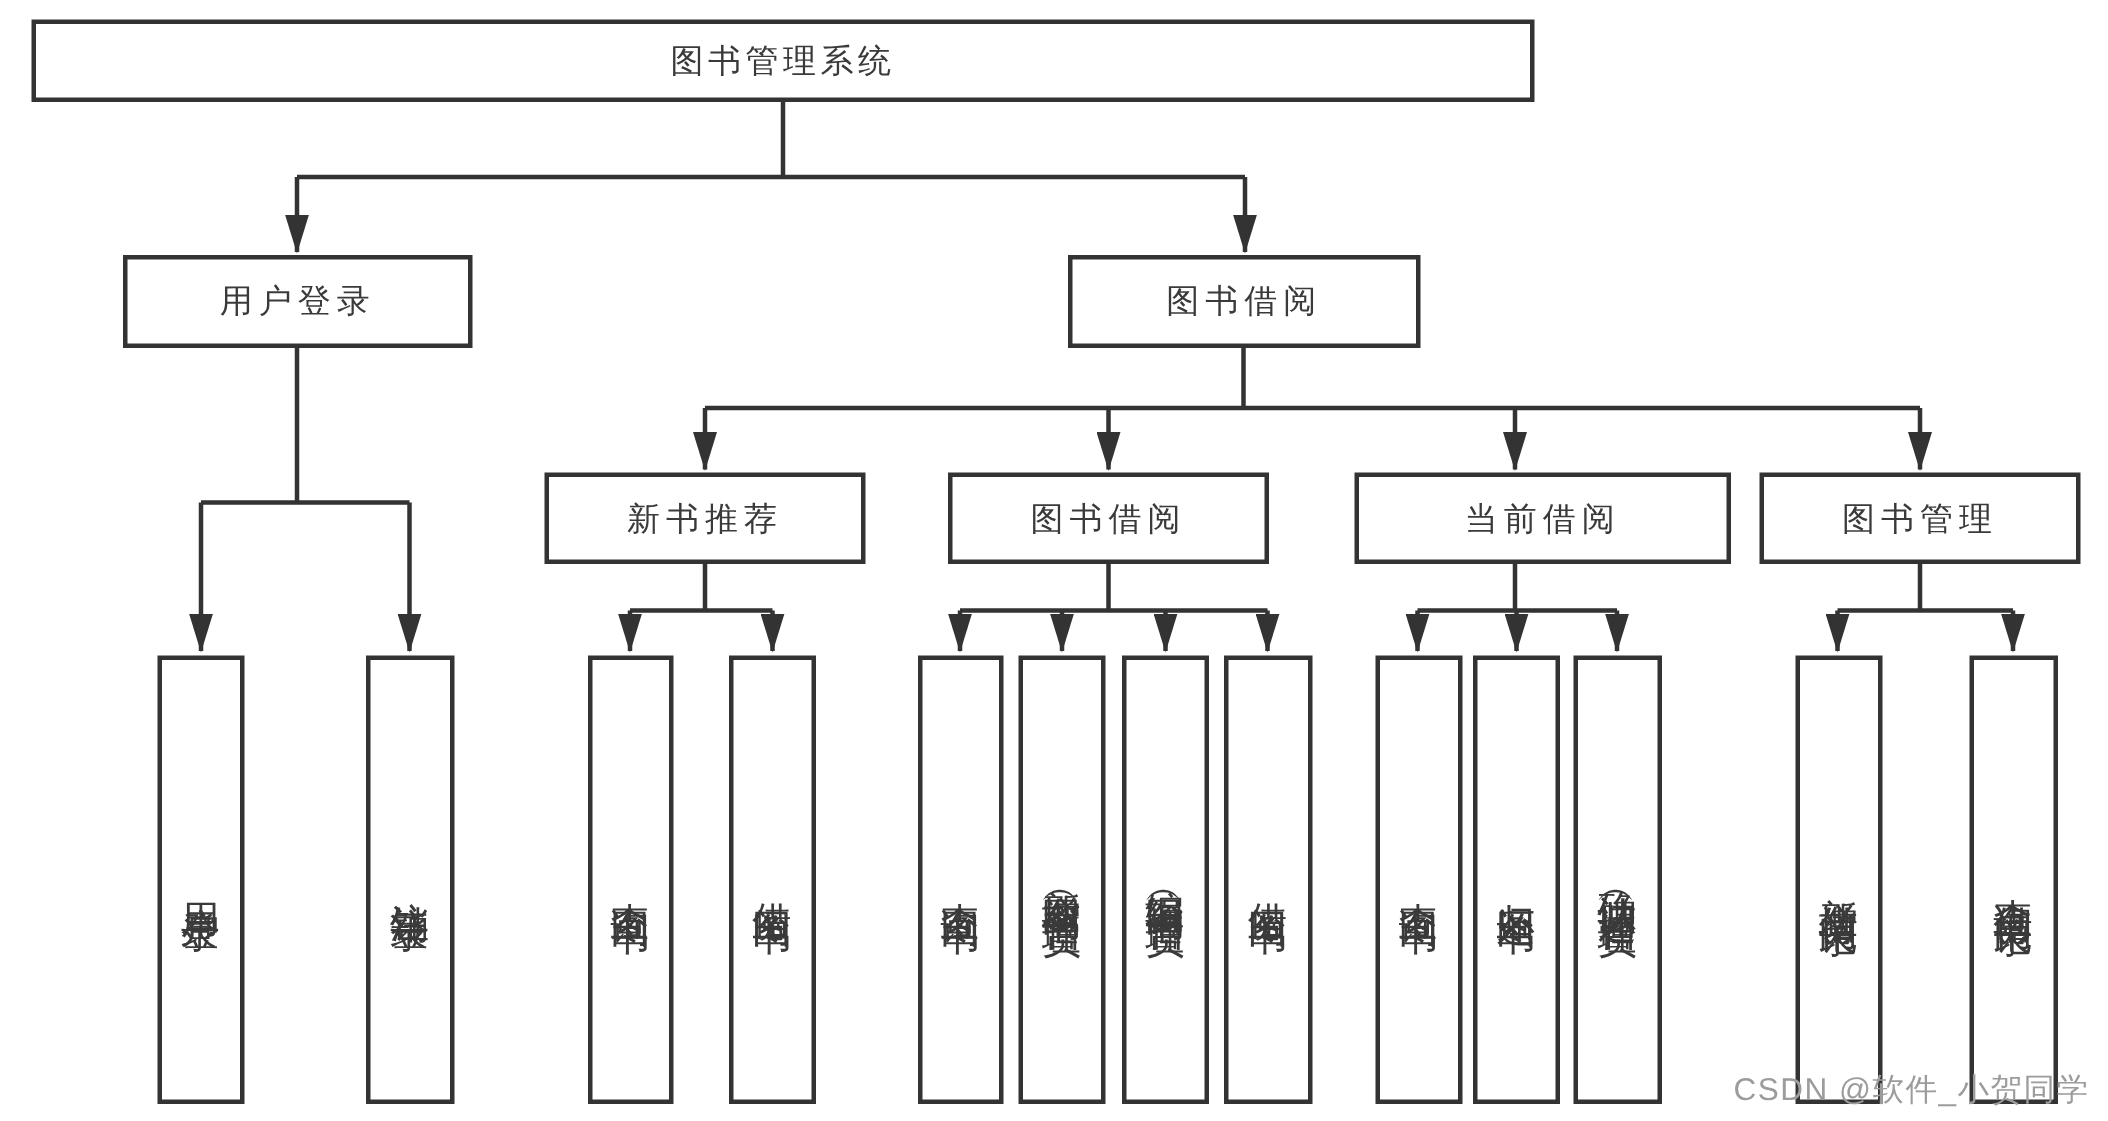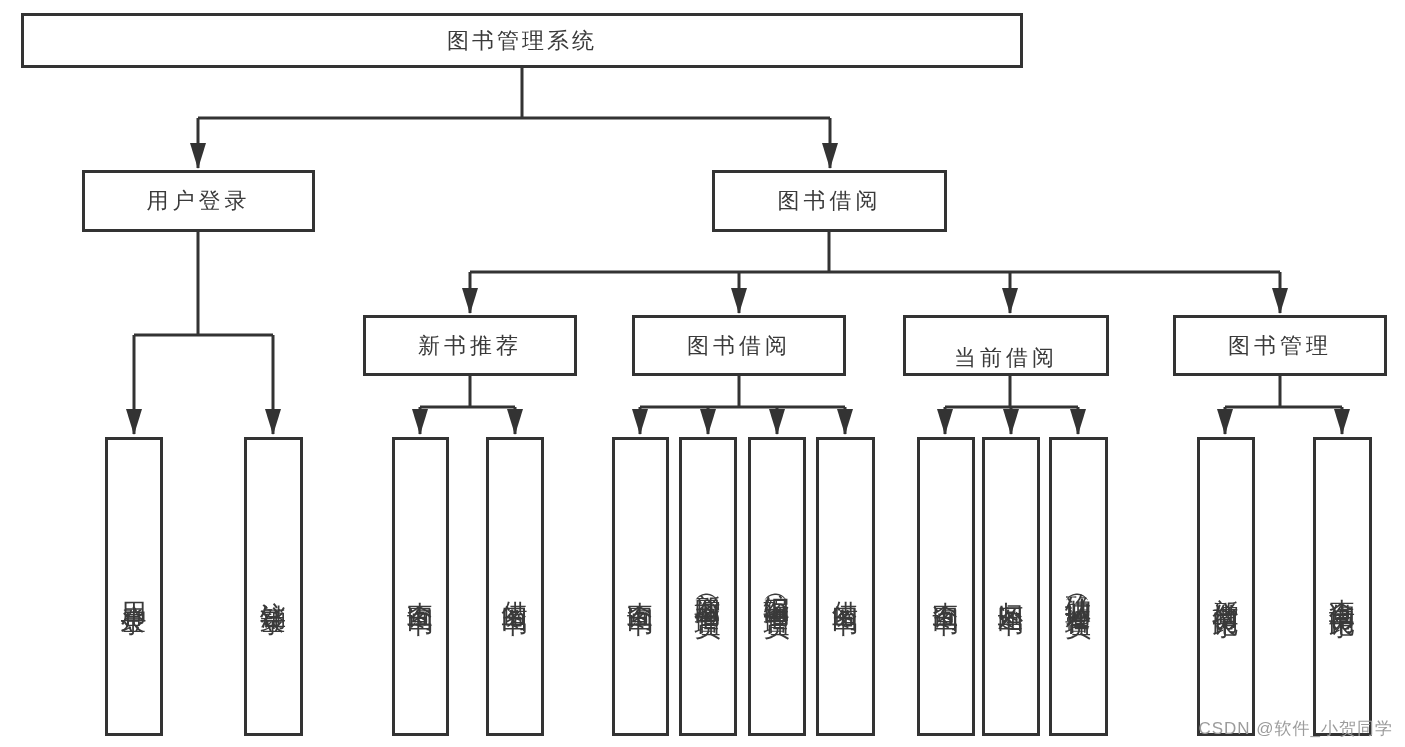--- a/index.html
+++ b/index.html
@@ -38,21 +38,21 @@
     writing-mode:vertical-rl;
     text-orientation:mixed;
     font-size:26px;
     line-height:1;
     letter-spacing:3px;
     color:var(--text);
   }
   .watermark{
     position:absolute;
     right:12px;bottom:7px;
-    font-size:17px;
+    font-size:21px;
     color:var(--wm);
     letter-spacing:1px;
     white-space:nowrap;
     z-index:5;
   }
 </style>
 </head>
 <body>
 
 <div class="canvas">
@@ -122,21 +122,21 @@
   <div class="box" style="left:712px;top:170px;width:235px;height:62px;">
     <span class="h-label">图书借阅</span>
   </div>
 
   <div class="box" style="left:632px;top:315px;width:214px;height:61px;">
     <span class="h-label">图书借阅</span>
   </div>
   <div class="box" style="left:363px;top:315px;width:214px;height:61px;">
     <span class="h-label">新书推荐</span>
   </div>
-  <div class="box" style="left:903px;top:315px;width:206px;height:61px;align-items:flex-end;">
+  <div class="box" style="left:903px;top:315px;width:251px;height:61px;">
     <span class="h-label">当前借阅</span>
   </div>
   <div class="box" style="left:1173px;top:315px;width:214px;height:61px;">
     <span class="h-label">图书管理</span>
   </div>
 
   <div class="box leaf" style="left:105px;top:437px;width:58px;height:299px;">
     <span class="v-label">用户登录</span>
   </div>
   <div class="box leaf" style="left:244px;top:437px;width:59px;height:299px;">

